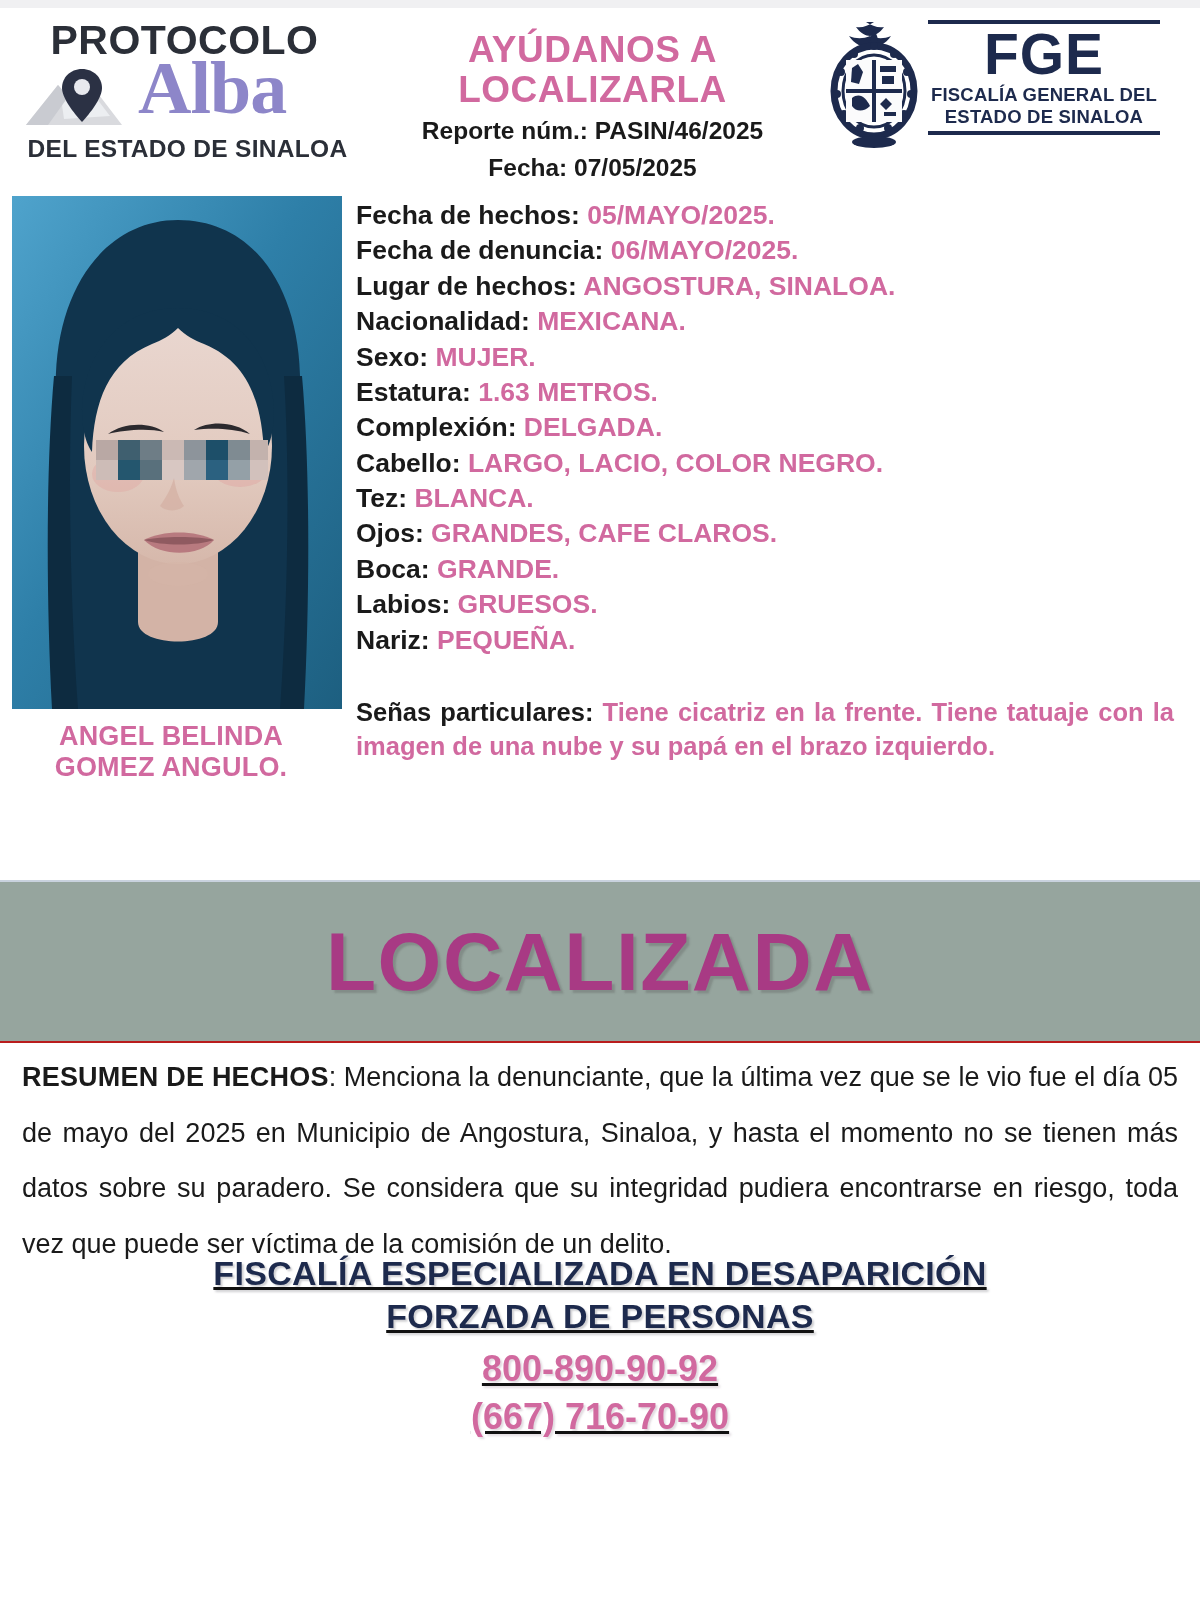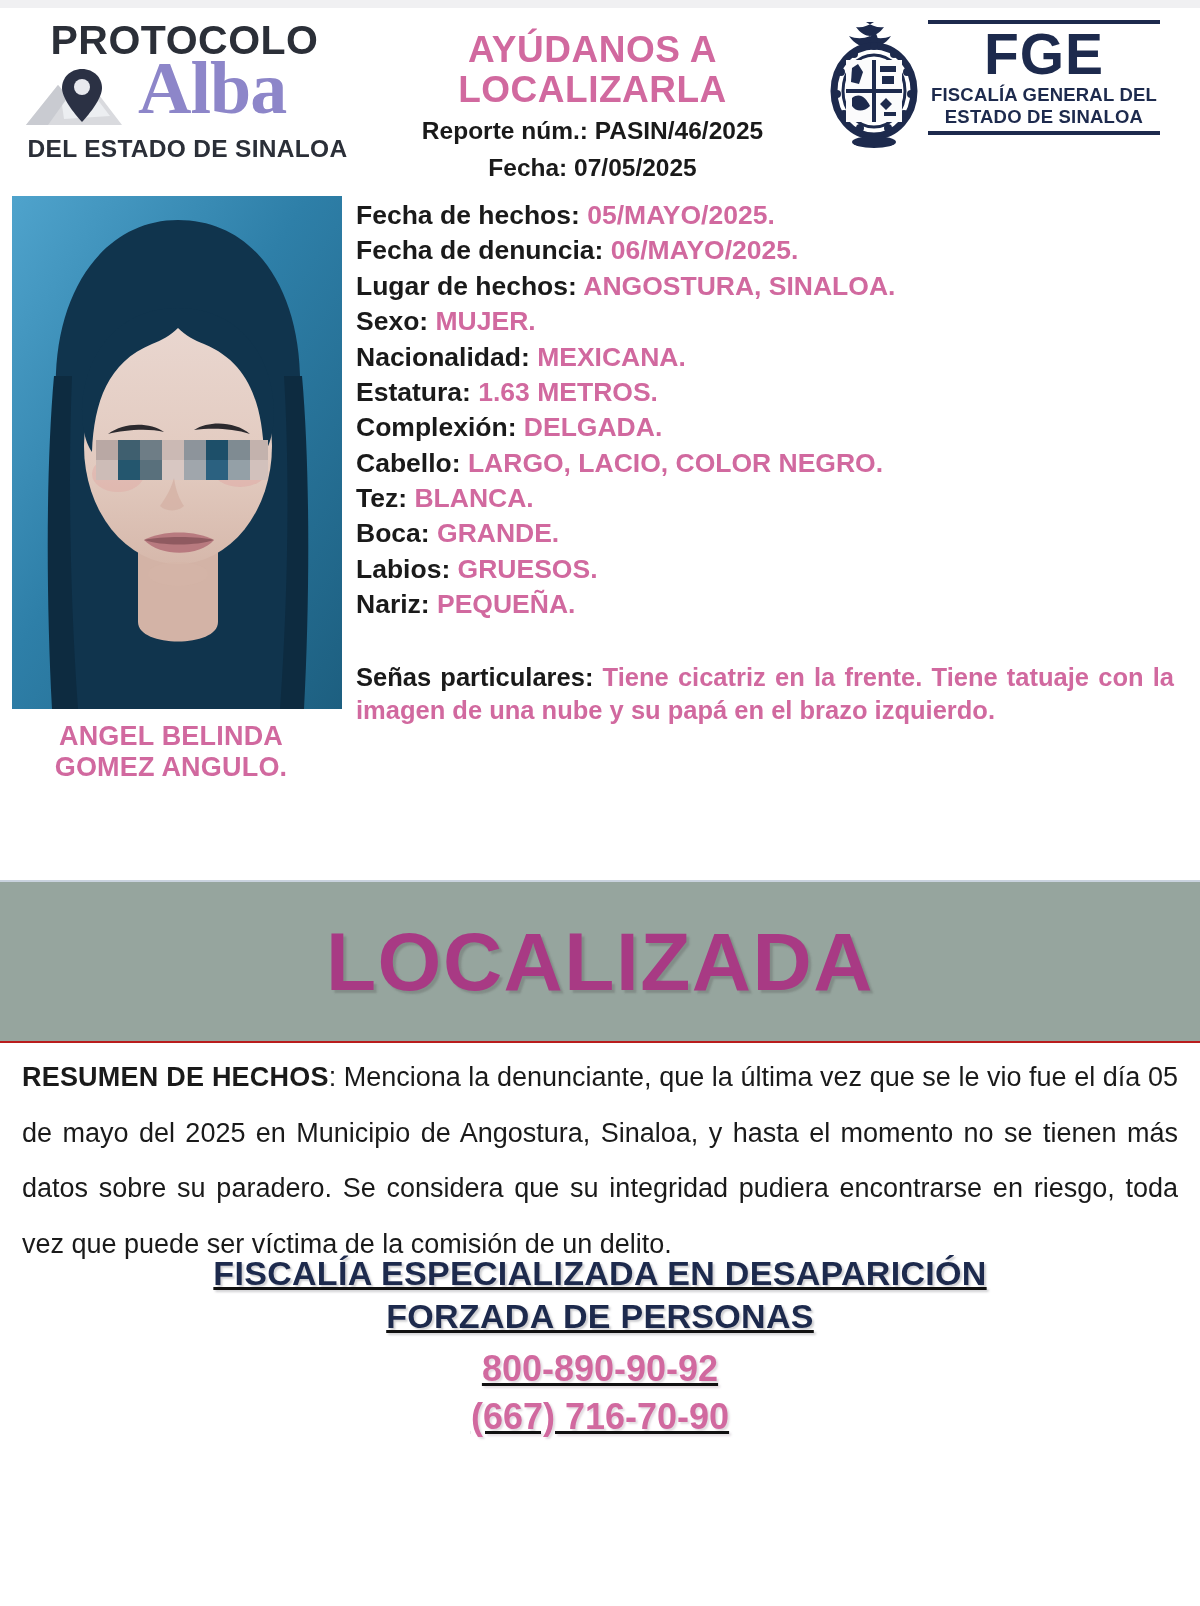--- a/index.html
+++ b/index.html
@@ -391,26 +391,27 @@
         </svg>
       </div>
       <div class="photo-name">ANGEL BELINDA GOMEZ ANGULO.</div>
     </div>
 
     <div class="details-col">
       <div id="details-list">
           <div class="detail-line"><span>Fecha de hechos:</span> <span class="val">05/MAYO/2025.</span></div>
           <div class="detail-line"><span>Fecha de denuncia:</span> <span class="val">06/MAYO/2025.</span></div>
           <div class="detail-line"><span>Lugar de hechos:</span> <span class="val">ANGOSTURA, SINALOA.</span></div>
+          <div class="detail-line"><span>Nacionalidad:</span> <span class="val">MEXICANA.</span></div>
           <div class="detail-line"><span>Sexo:</span> <span class="val">MUJER.</span></div>
-          <div class="detail-line"><span>Nacionalidad:</span> <span class="val">MEXICANA.</span></div>
           <div class="detail-line"><span>Estatura:</span> <span class="val">1.63 METROS.</span></div>
           <div class="detail-line"><span>Complexión:</span> <span class="val">DELGADA.</span></div>
           <div class="detail-line"><span>Cabello:</span> <span class="val">LARGO, LACIO, COLOR NEGRO.</span></div>
           <div class="detail-line"><span>Tez:</span> <span class="val">BLANCA.</span></div>
+          <div class="detail-line"><span>Ojos:</span> <span class="val">GRANDES, CAFE CLAROS.</span></div>
           <div class="detail-line"><span>Boca:</span> <span class="val">GRANDE.</span></div>
           <div class="detail-line"><span>Labios:</span> <span class="val">GRUESOS.</span></div>
           <div class="detail-line"><span>Nariz:</span> <span class="val">PEQUEÑA.</span></div>
         </div>
       <div class="senas">
         <span>Señas particulares:</span>
         <span class="val">Tiene cicatriz en la frente. Tiene tatuaje con la imagen de una nube y su papá en el brazo izquierdo.</span>
       </div>
     </div>
 

